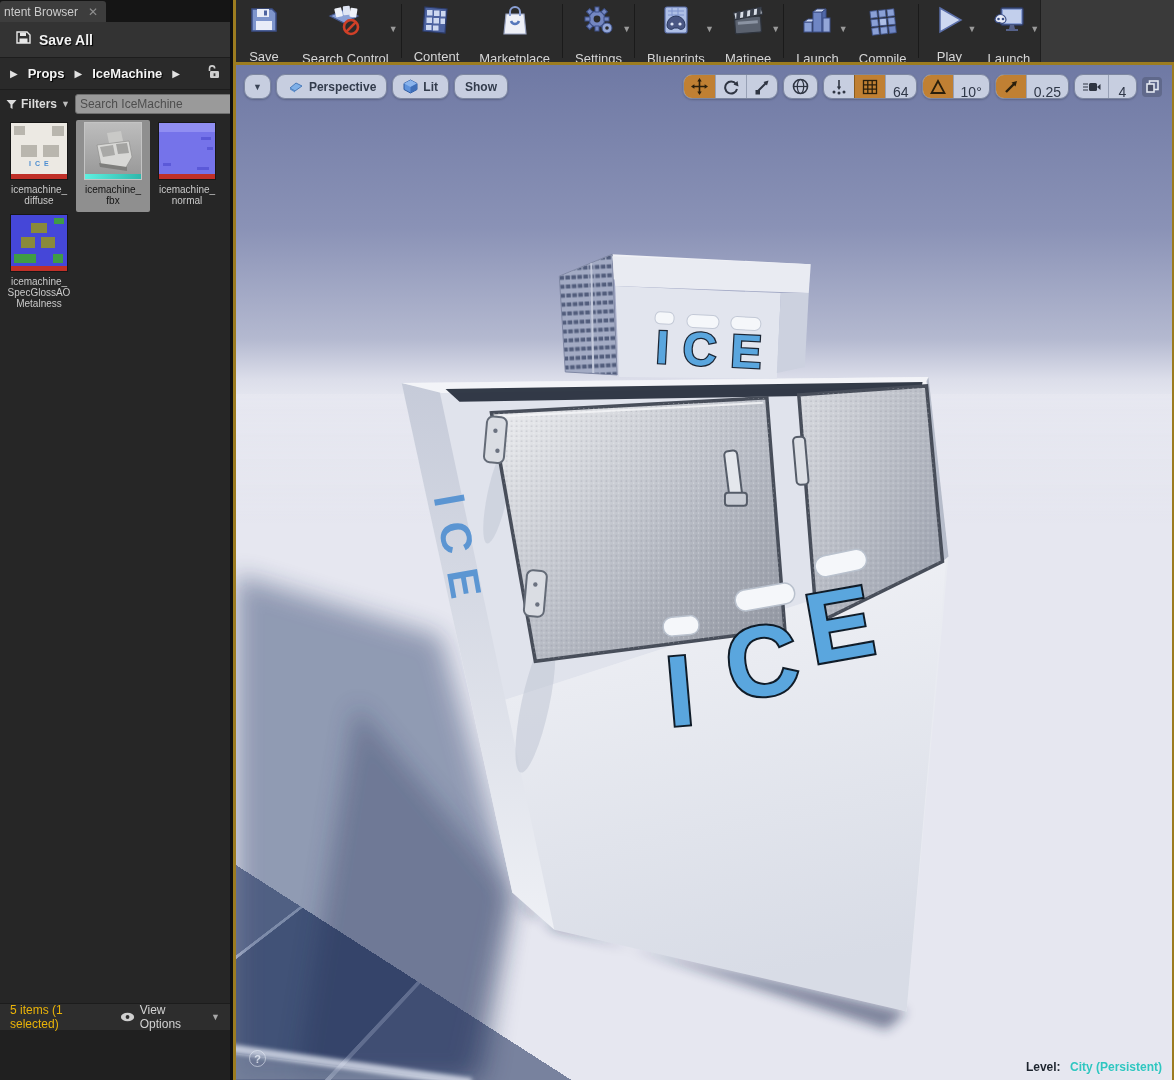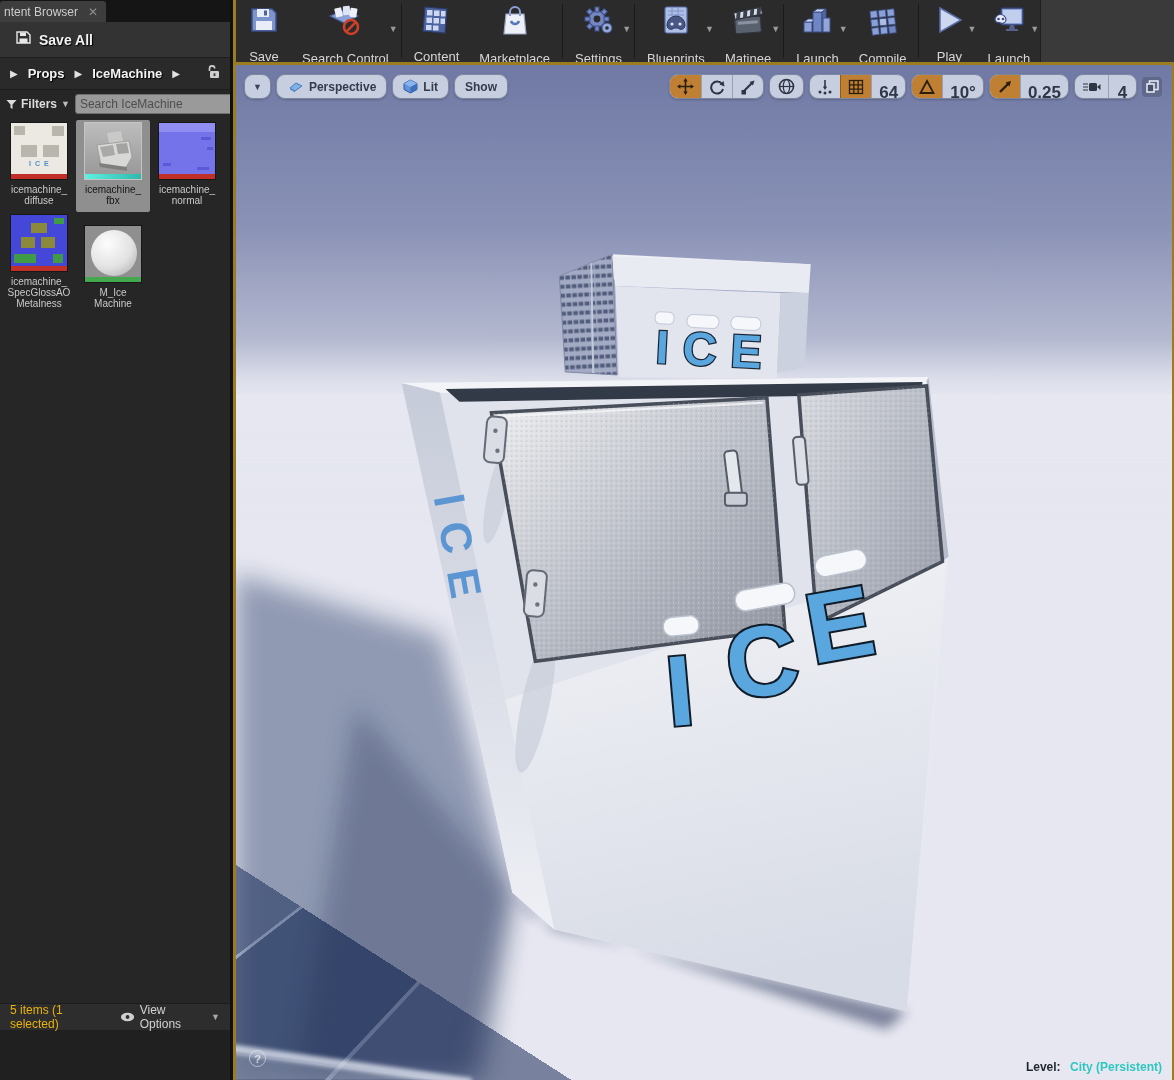--- a/index.html
+++ b/index.html
@@ -106,21 +106,21 @@
     height:25px; display:flex; align-items:center; color:#333c4c; font-size:12px; font-weight:bold;
     box-shadow:0 1px 2px rgba(20,25,40,0.25); }
   .vbtn { padding:0 10px; gap:5px; }
   .vbtn.dd-only { padding:0 8px; }
   .vbtn .dd { font-size:9px; color:#3a4456; }
   .vgroup { padding:0; overflow:hidden; }
   .seg { height:100%; display:flex; flex-direction:column; align-items:center; justify-content:center;
     padding:0 7px; border-left:1px solid #98a1b6; min-width:28px; }
   .seg:first-child { border-left:none; }
   .seg.active { background:#c08033; border-left-color:#8a5c1e; }
-  .seg .val { font-size:17px; font-weight:bold; color:#2f3747; line-height:11px;margin-top:19px; }
+  .seg .val { font-size:14px; font-weight:normal; color:#2f3747; line-height:11px;margin-top:19px; }
   .seg .caret { font-size:8px; color:#5b6578; line-height:7px; }
   .maximize-btn { width:20px; height:20px; border-radius:4px; background:rgba(52,58,76,0.30);
     display:flex; align-items:center; justify-content:center; }
 
   .level-label { position:absolute; right:10px; bottom:6px; font-size:12px; font-weight:bold;
     text-shadow:0 1px 1px rgba(255,255,255,0.25); }
   .level-label .k { color:#1d242e; }
   .level-label .v { color:#2fc6c0; margin-left:6px; }
   .help-icon { position:absolute; left:13px; bottom:13px; width:17px; height:17px; border-radius:50%;
     border:1.5px solid rgba(235,240,250,0.55); color:rgba(240,244,252,0.75);
@@ -256,32 +256,20 @@
           </div>
           <div class="stripe" style="background:#c03028;"></div>
         </div>
         <div class="asset-name">
           <div>icemachine_</div>
           <div>SpecGlossAO</div>
           <div>Metalness</div>
         </div>
       </div>
 
-      <div class="asset-cell">
-        <div class="thumb">
-          <div class="t-mat">
-              <div class="sphere"></div>
-            </div>
-          <div class="stripe" style="background:#43a84e;"></div>
-        </div>
-        <div class="asset-name">
-          <div>M_Ice</div>
-          <div>Machine</div>
-        </div>
-      </div>
 
     </div>
 
     <div class="panel-fill"></div>
 
     <div class="statusbar">
       <span class="count">5 items (1 selected)</span>
       <span class="view-options">
         <svg width="16" height="10" viewBox="0 0 16 10">
             <ellipse cx="8" cy="5" rx="7" ry="4.5" fill="#cfcfcf"></ellipse>

